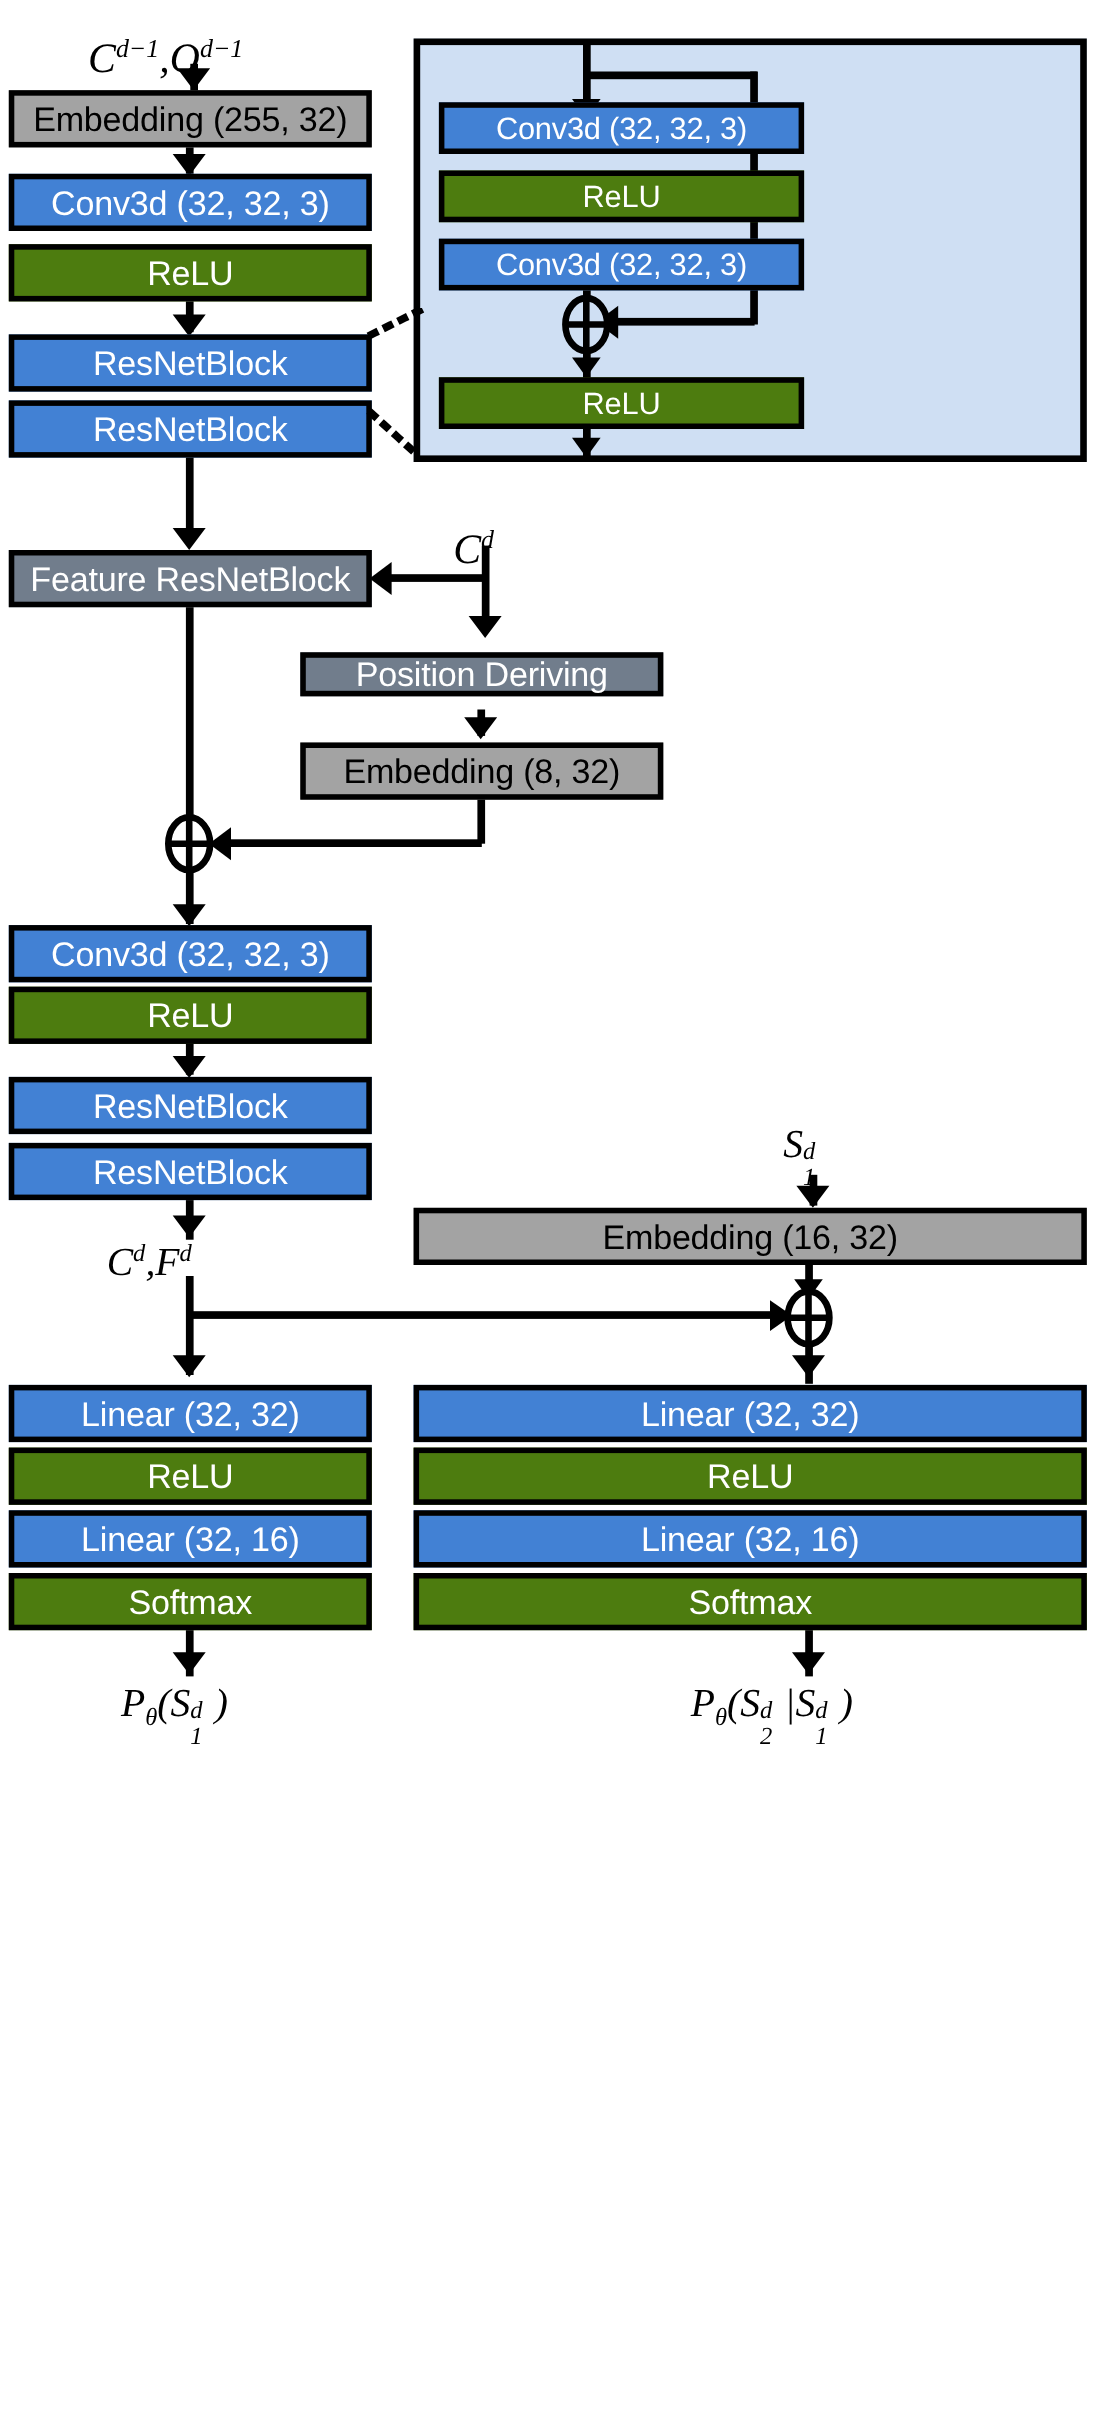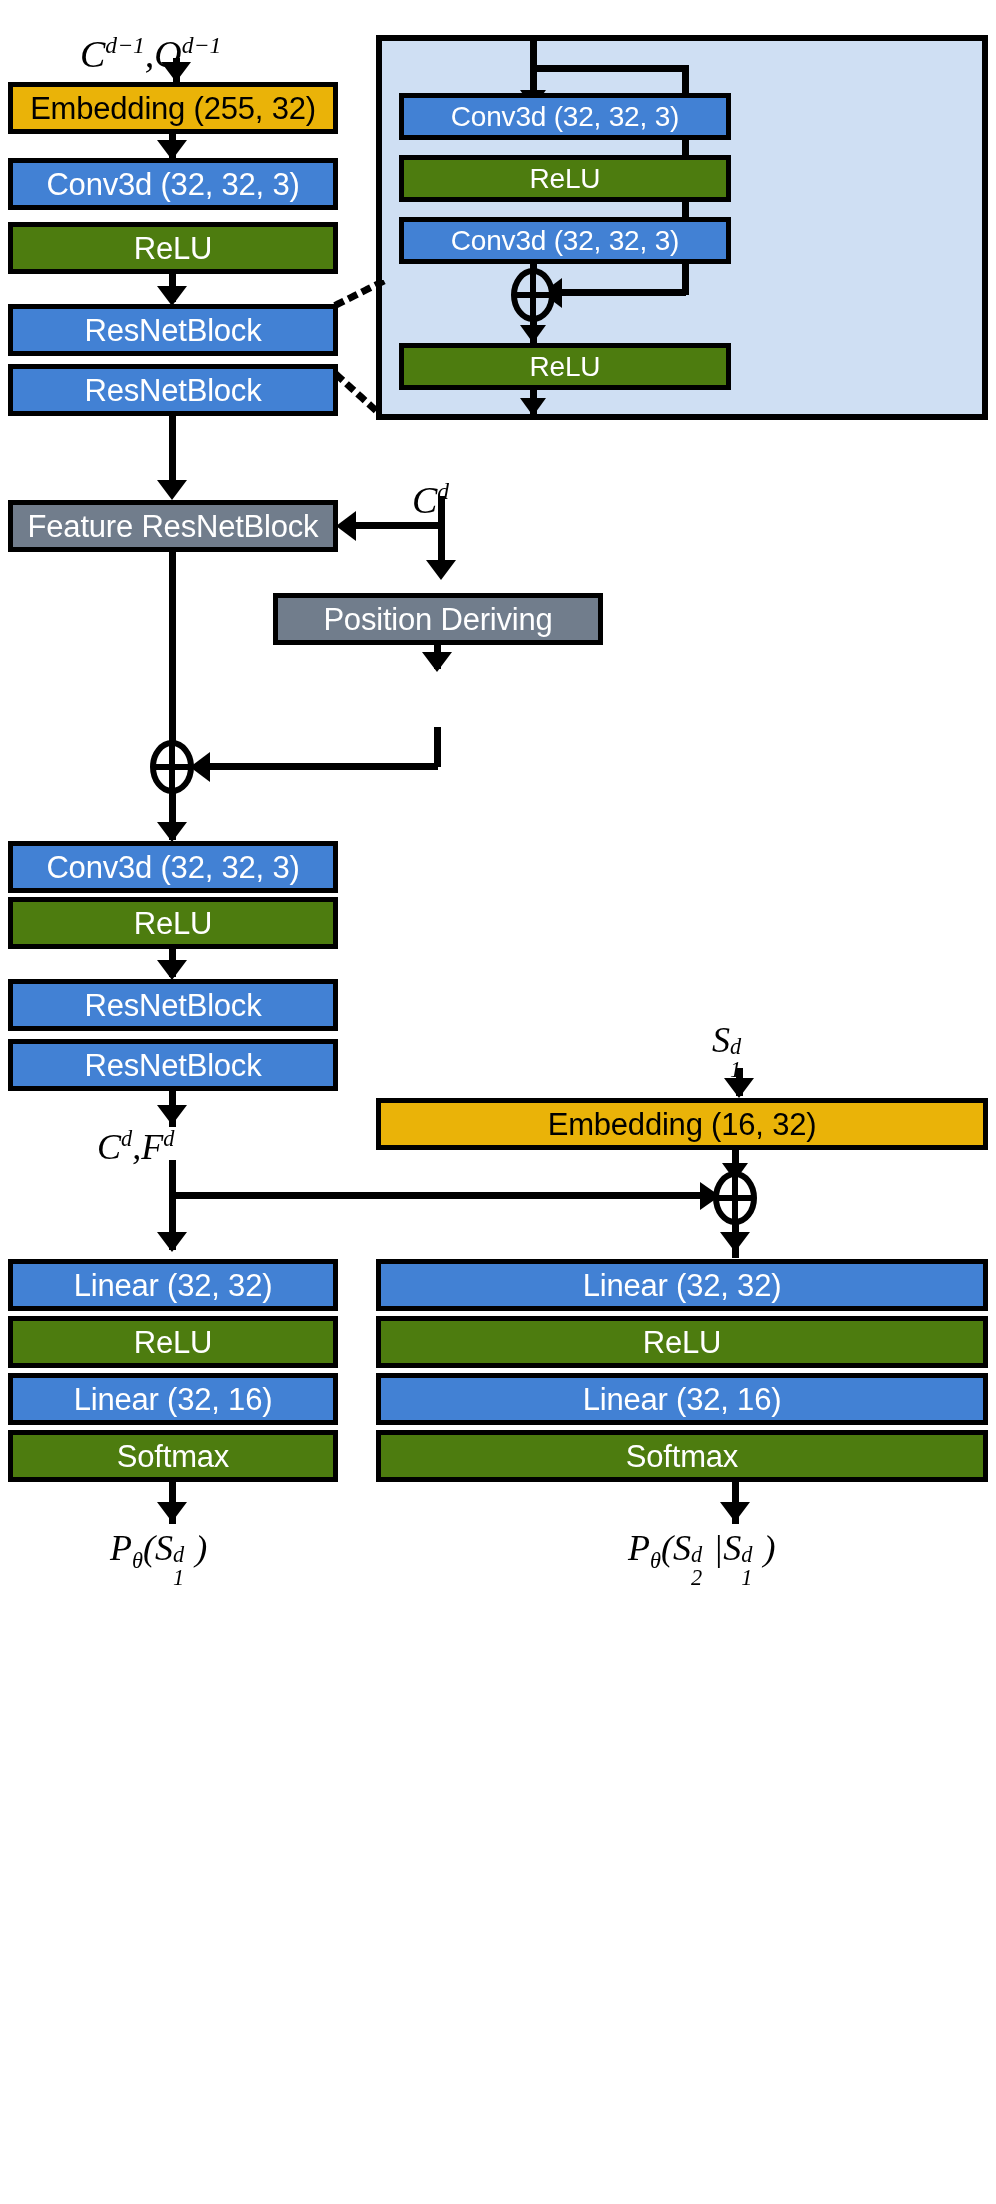--- a/index.html
+++ b/index.html
@@ -32,21 +32,21 @@
   }
   .node-blue {
     background: #4281d4;
     color: #ffffff;
   }
   .node-orange {
     background: #4d7c0f;
     color: #ffffff;
   }
   .node-cream {
-    background: #eab308;
+    background: #a3a3a3;
     color: #000000;
   }
   .node-gray {
     background: #717d8c;
     color: #ffffff;
   }
   .fs-main { font-size: 31px; }
   .fs-inset { font-size: 28px; }
 
   
@@ -181,24 +181,25 @@
   <div class="mathlabel ml-lg" style="left:412px; top:452px;">
     <span>C</span><sup>d</sup>
   </div>
   <div class="vline" style="left:438px; top:496px; height:78px;"></div>
 
   <div class="hline" style="left:355px; top:522px; width:85px;"></div>
   <div class="arrow-left" style="left:336px; top:511px;"></div>
 
   <div class="arrow-down" style="left:426px; top:560px;"></div>
 
-  <div class="node node-gray fs-main" style="left:273px; top:593px; width:330px; height:52px;">Position Deriving</div>
+  <div class="node node-gray fs-main" style="left:273px; top:593px; width:330px; height:40px;">Position Deriving</div>
   <div class="vline" style="left:434px; top:645px; height:24px;"></div>
   <div class="arrow-down" style="left:422px; top:652px;"></div>
 
+  <div class="node node-cream fs-main" style="left:273px; top:675px; width:330px; height:52px;">Embedding (8, 32)</div>
 
   <div class="vline" style="left:434px; top:727px; height:40px;"></div>
   <div class="hline" style="left:196px; top:763px; width:242px;"></div>
   <div class="arrow-left" style="left:190px; top:752px;"></div>
 
   <div class="oplus" style="left:149px; top:740px;">
     <svg width="46" height="54" viewBox="0 0 46 54">
       <ellipse cx="23" cy="27" rx="19" ry="24" fill="#ffffff" stroke="#000000" stroke-width="6"></ellipse>
       <line x1="23" y1="5" x2="23" y2="49" stroke="#000000" stroke-width="6"></line>
       <line x1="3" y1="27" x2="43" y2="27" stroke="#000000" stroke-width="6"></line>

